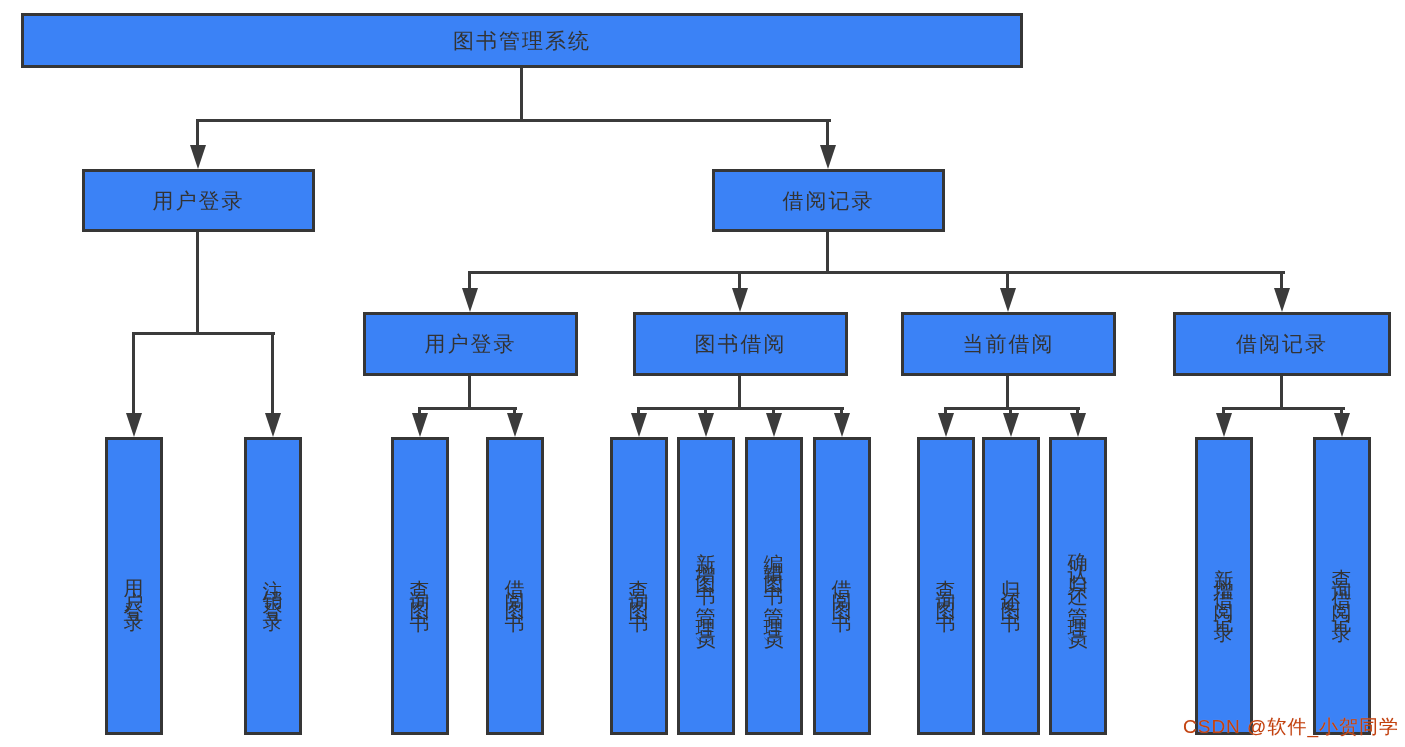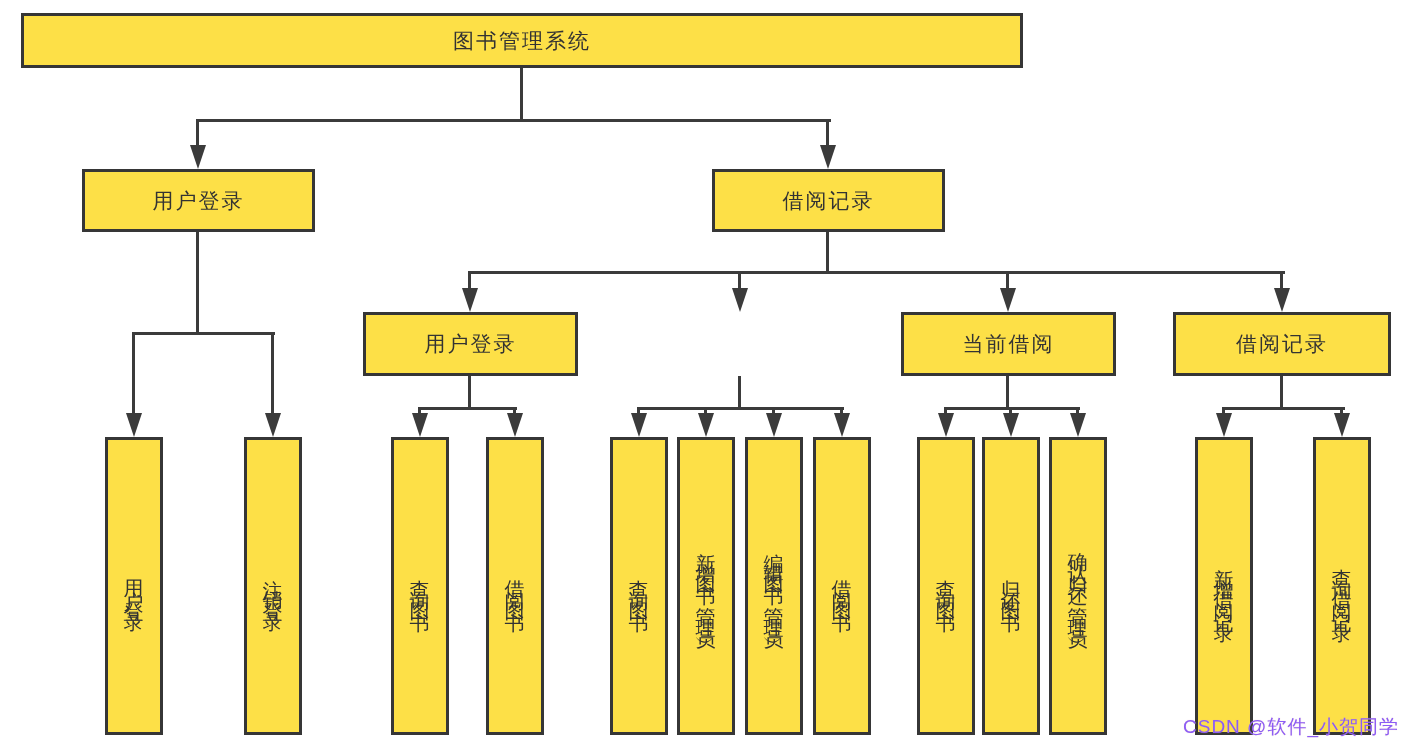--- a/index.html
+++ b/index.html
@@ -1,50 +1,51 @@
 <!DOCTYPE html>
 <html><head>
 <meta charset="utf-8">
 <style>
   html,body { margin:0; padding:0; background:#ffffff; }
   body { width:1405px; height:747px; overflow:hidden;
          font-family:"Liberation Sans","DejaVu Sans",sans-serif; }
   .stage { position:relative; width:1405px; height:747px; background:#ffffff; }
 
-  .box { position:absolute; box-sizing:border-box; background:#fde047;
+  .box { position:absolute; box-sizing:border-box; background:#3b82f6;
          border:3px solid #363636; color:#333333;
          display:flex; align-items:center; justify-content:center; }
   .hbox { font-size:21px; letter-spacing:2px; white-space:nowrap; }
   .leaf { writing-mode:vertical-rl; text-orientation:mixed;
           font-size:20px; letter-spacing:11px; line-height:1; }
 
   .vline, .hline { position:absolute; background:#3b3b3b; }
   .vline { width:3px; }
   .hline { height:3px; }
   .arrow { position:absolute; width:0; height:0;
            border-left:8px solid transparent; border-right:8px solid transparent;
            border-top:24px solid #3b3b3b; }
 
   .watermark { position:absolute; left:1183px; top:714px;
-               font-size:19px; letter-spacing:1px; color:#8b5cf6;
+               font-size:19px; letter-spacing:1px; color:#c2410c;
                text-shadow:0 0 1px rgba(233,180,180,0.6); white-space:nowrap; }
 </style>
 </head>
 <body>
 
 <div class="stage">
 
   <div class="box hbox" style="left:21px; top:13px; width:1002px; height:55px;">图书管理系统</div>
 
   <div class="box hbox" style="left:82px; top:169px; width:233px; height:63px;">用户登录</div>
 
   <div class="box hbox" style="left:712px; top:169px; width:233px; height:63px;">借阅记录</div>
 
   <div class="box hbox" style="left:363px; top:312px; width:215px; height:64px;">用户登录</div>
 
+  <div class="box hbox" style="left:633px; top:312px; width:215px; height:64px;">图书借阅</div>
 
   <div class="box hbox" style="left:1173px; top:312px; width:218px; height:64px;">借阅记录</div>
 
   <div class="box hbox" style="left:901px; top:312px; width:215px; height:64px;">当前借阅</div>
 
   <div class="box leaf" style="left:105px; top:437px; width:58px; height:298px;">用户登录</div>
   <div class="box leaf" style="left:244px; top:437px; width:58px; height:298px;">注销登录</div>
 
   <div class="box leaf" style="left:391px; top:437px; width:58px; height:298px;">查询图书</div>
   <div class="box leaf" style="left:486px; top:437px; width:58px; height:298px;">借阅图书</div>

